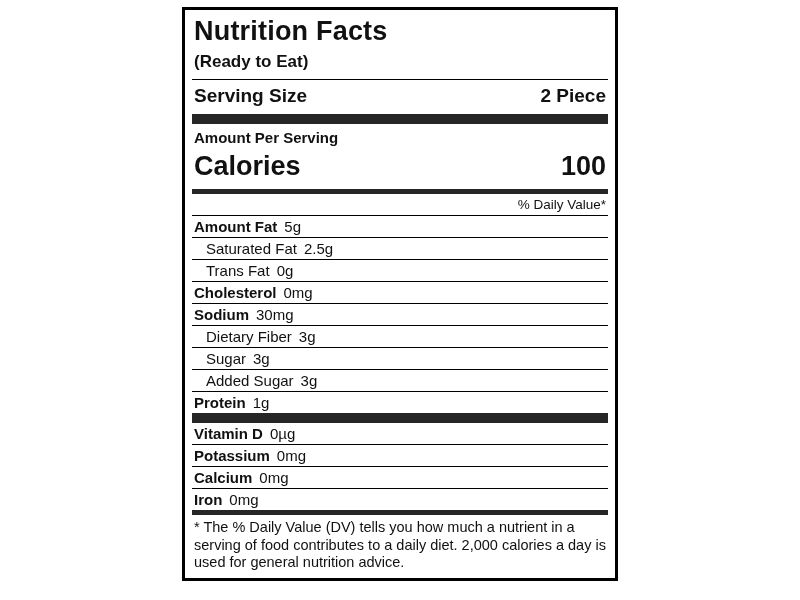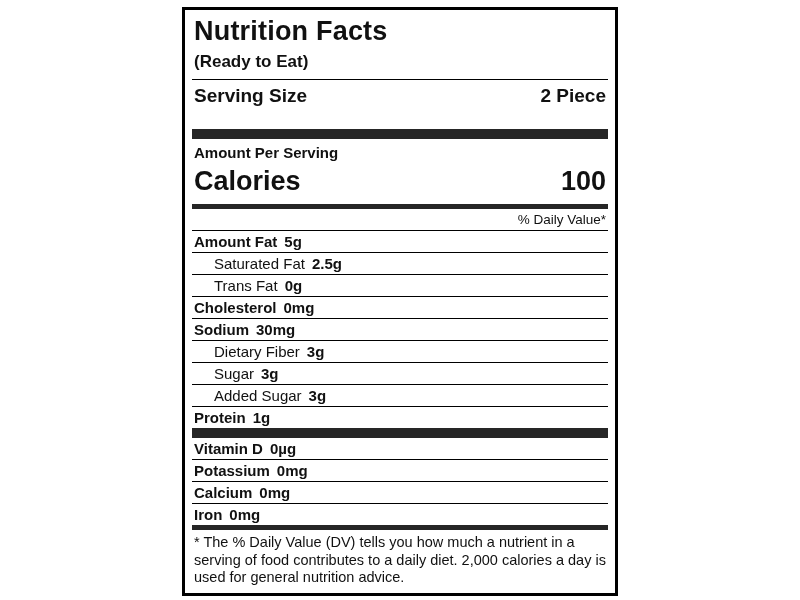--- a/index.html
+++ b/index.html
@@ -29,21 +29,21 @@
     font-size: 17px;
     font-weight: bold;
     padding: 3px 0 7px 2px;
   }
   .thinline { border-top: 1px solid #000000; }
   .serving-row {
     display: flex;
     justify-content: space-between;
     font-size: 19px;
     font-weight: bold;
-    padding: 5px 2px 22px 2px;
+    padding: 5px 2px 7px 2px;
   }
   .bar-thick { height: 10px; background: #262626; }
   .bar-med { height: 5px; background: #262626; }
   .aps {
     font-size: 15px;
     font-weight: bold;
     padding: 5px 0 2px 2px;
   }
   .cal-row {
     display: flex;
@@ -60,22 +60,22 @@
     border-bottom: 1px solid #000000;
   }
   .nrow {
     font-size: 15px;
     padding: 2px 0 2px 2px;
     border-bottom: 1px solid #000000;
     line-height: 17px;
   }
   .nrow.last { border-bottom: none; }
   .nm { font-weight: bold; }
-  .nrow.sub .nm { font-weight: normal; margin-left: 20px; }
-  .vl { font-weight: bold; margin-left: 7px; }
+  .nrow.sub .nm { font-weight: normal; margin-left: 12px; }
+  .vl { font-weight: normal; margin-left: 7px; }
   .footnote {
     font-size: 14.5px;
     line-height: 17.5px;
     padding: 4px 2px 6px 2px;
   }
 </style>
 </head>
 <body>
 
 <div class="label-box">

